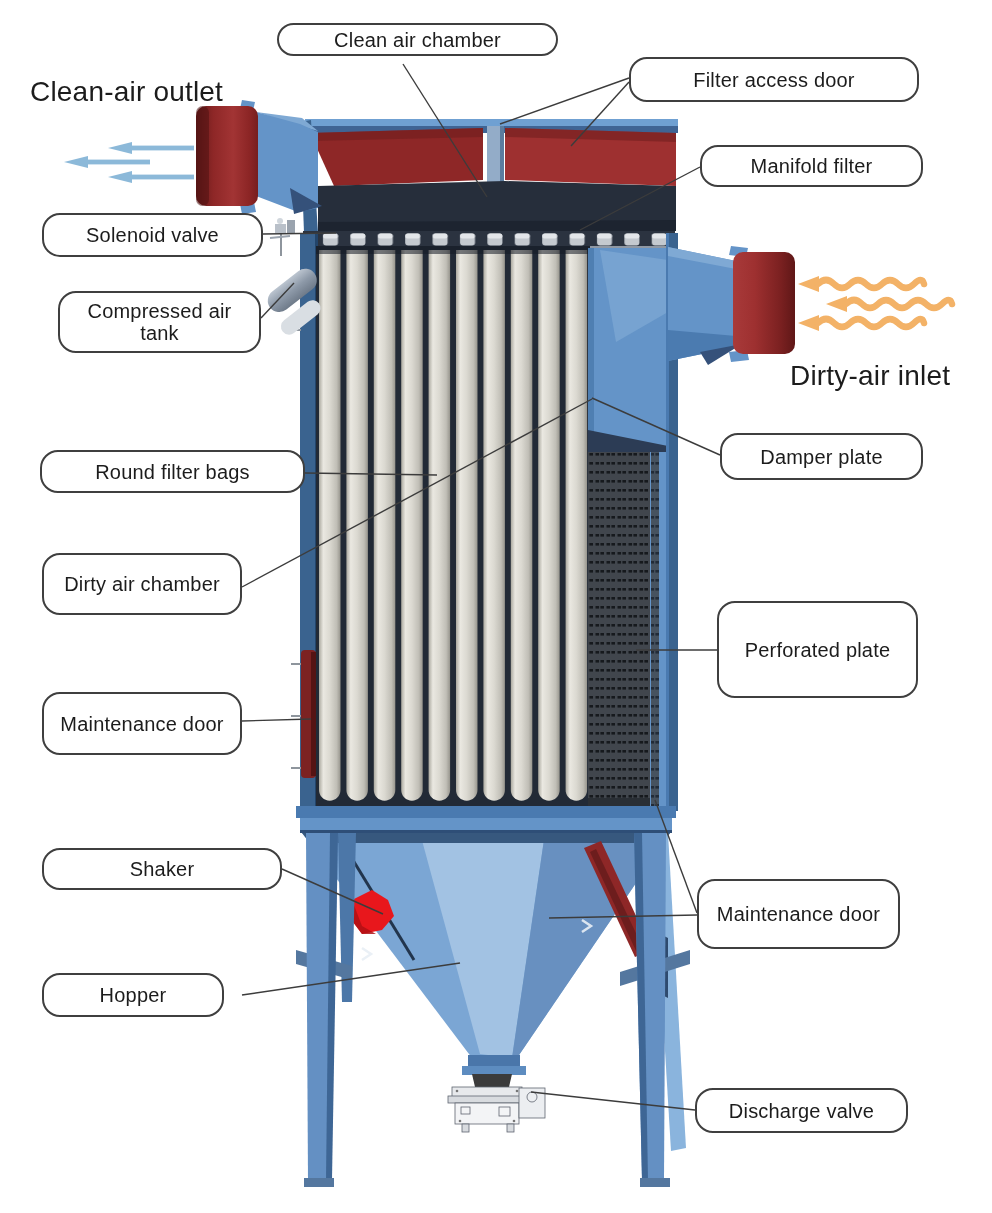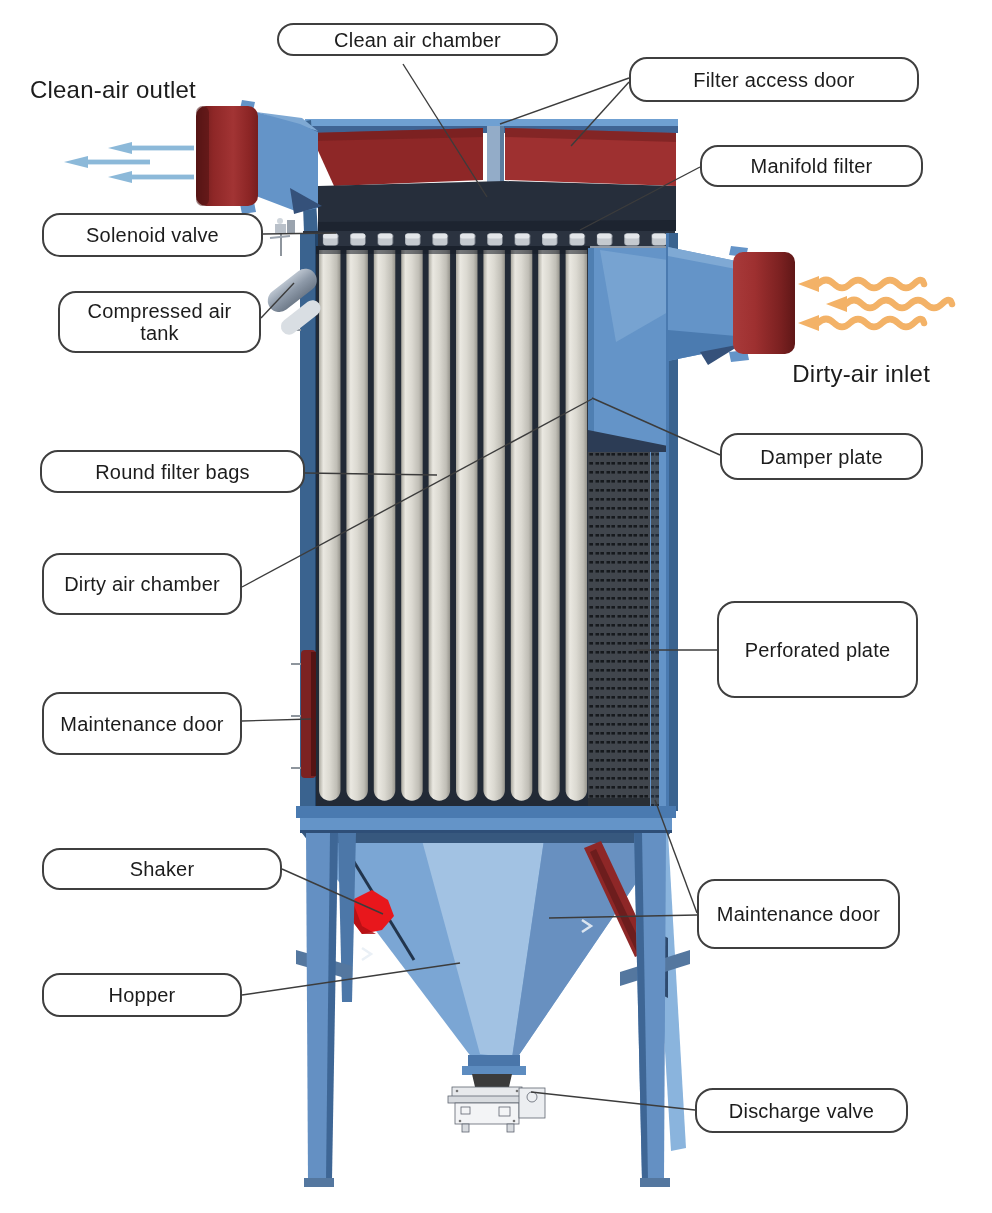--- a/index.html
+++ b/index.html
@@ -12,22 +12,22 @@
   .callout{
     position:absolute;box-sizing:border-box;
     display:flex;align-items:center;justify-content:center;
     background:var(--label-bg,#fff);
     border:2px solid var(--label-border,#3f3f3f);
     border-radius:18px;
     font-size:20px;line-height:1.1;color:var(--label-text,#1c1c1c);
     letter-spacing:.2px;text-align:center;padding:2px 6px;
   }
   .flowtext{
-    position:absolute;font-size:24px;color:var(--label-text,#1c1c1c);
-    letter-spacing:.2px;white-space:nowrap;text-align:right;
+    position:absolute;font-size:28px;color:var(--label-text,#1c1c1c);
+    letter-spacing:.2px;white-space:nowrap;text-align:left;
   }
   .ln{stroke:var(--line,#3c3c3c);stroke-width:1.4;fill:none;}
 </style>
 </head>
 <body>
 
 <div class="stage">
 
 <svg class="machine" width="992" height="1213" viewBox="0 0 992 1213">
   <defs>
@@ -275,19 +275,19 @@
 <div class="callout" style="left:700px;top:145px;width:223px;height:42px;">Manifold filter</div>
 <div class="callout" style="left:42px;top:213px;width:221px;height:44px;">Solenoid valve</div>
 <div class="callout" style="left:58px;top:291px;width:203px;height:62px;">Compressed air tank</div>
 <div class="callout" style="left:40px;top:450px;width:265px;height:43px;">Round filter bags</div>
 <div class="callout" style="left:720px;top:433px;width:203px;height:47px;">Damper plate</div>
 <div class="callout" style="left:42px;top:553px;width:200px;height:62px;">Dirty air chamber</div>
 <div class="callout" style="left:717px;top:601px;width:201px;height:97px;">Perforated plate</div>
 <div class="callout" style="left:42px;top:692px;width:200px;height:63px;">Maintenance door</div>
 <div class="callout" style="left:42px;top:848px;width:240px;height:42px;">Shaker</div>
 <div class="callout" style="left:697px;top:879px;width:203px;height:70px;">Maintenance door</div>
-<div class="callout" style="left:42px;top:973px;width:200px;height:44px;">Hopper</div>
+<div class="callout" style="left:42px;top:973px;width:182px;height:44px;">Hopper</div>
 <div class="callout" style="left:695px;top:1088px;width:213px;height:45px;">Discharge valve</div>
 
 <div class="flowtext" style="left:30px;top:76px;width:160px;">Clean-air outlet</div>
 <div class="flowtext" style="left:790px;top:360px;width:140px;">Dirty-air inlet</div>
 
 </div>
 
 </body></html>

